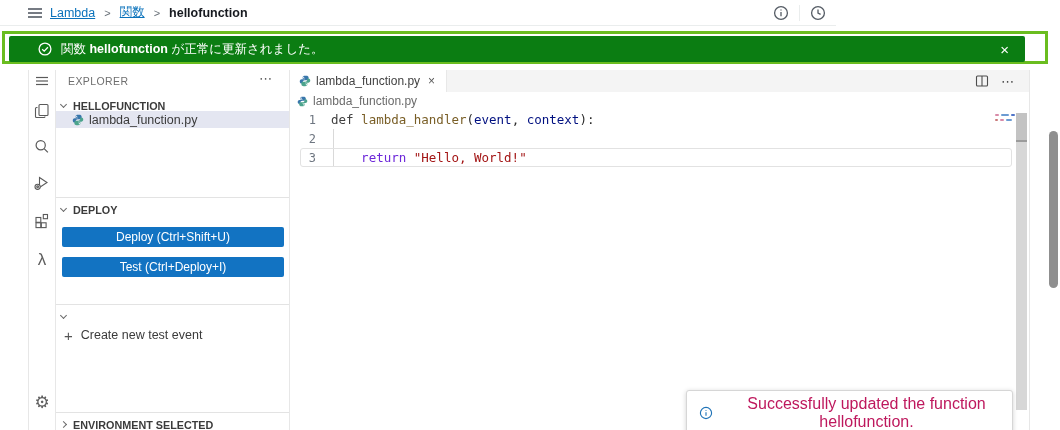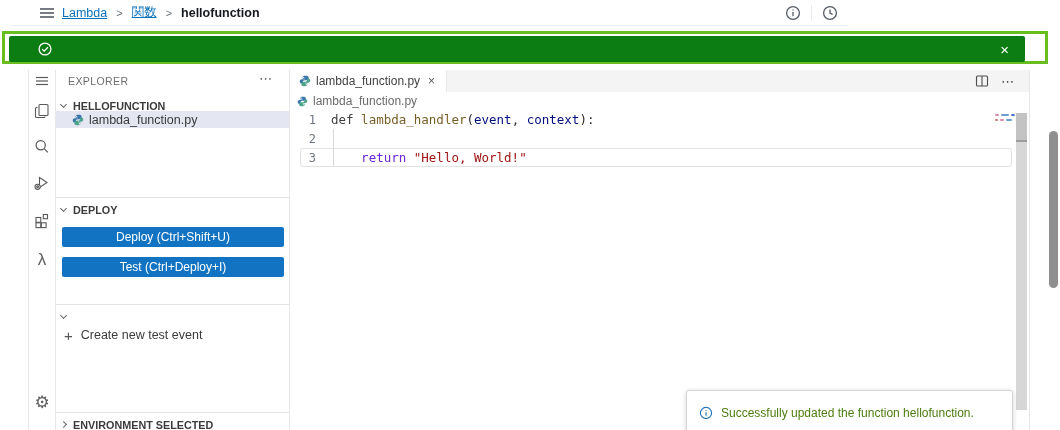--- a/index.html
+++ b/index.html
@@ -2,21 +2,21 @@
 <html style="--success: #0b7d12; --highlight: #6abd1f; --accent: #1273c2; --link: #0a72bb;"><head>
 <meta charset="utf-8">
 <style>
   * { margin:0; padding:0; box-sizing:border-box; }
   html,body { background:#fff; }
   .screen {
     position:relative; width:1060px; height:430px; overflow:hidden;
     font-family:"Liberation Sans","DejaVu Sans",sans-serif; background:#fff;
   }
   
-  .topnav { position:absolute; left:12px; top:0; width:836px; height:26px; background:#fff; border-bottom:1px solid #eaeded; }
+  .topnav { position:absolute; left:0; top:0; width:836px; height:26px; background:#fff; border-bottom:1px solid #eaeded; }
   .topnav .hamburger { position:absolute; left:27px; top:5px; width:16px; height:16px; cursor:pointer; }
   .crumbs { position:absolute; left:50px; top:0; height:25px; display:flex; align-items:center; font-size:12.5px; }
   .crumb-link { color:var(--link); text-decoration:underline; cursor:pointer; }
   .crumb-sep { color:#687078; margin:0 9px; font-size:11px; }
   .crumb-current { color:#16191f; font-weight:bold; }
   .nav-right { position:absolute; right:0; top:0; height:25px; display:flex; align-items:center; }
   .nav-icon { width:16px; height:16px; margin:0 10px; cursor:pointer; }
   .nav-sep { width:1px; height:16px; background:#eaeded; }
   
   .flash-highlight { position:absolute; left:2px; top:31px; width:1046px; height:33px; border:3px solid var(--highlight); }
@@ -66,21 +66,21 @@
   
   .minimap { position:absolute; left:705px; top:44px; width:20px; height:14px; cursor:pointer; }
   .mm-row { display:flex; gap:2px; margin-bottom:3px; }
   .mm-seg { height:2px; border-radius:1px; }
   .ed-scrollbar { position:absolute; left:726px; top:43px; width:11px; height:297px; background:#d7d7d7; cursor:pointer; }
   .ed-sb-view { position:absolute; left:0; top:0; width:11px; height:27px; background:#c3c3c3; }
   .ed-sb-line { position:absolute; left:0; top:27px; width:11px; height:2px; background:#9b9b9b; }
   .page-scroll-thumb { position:absolute; left:1049px; top:131px; width:9px; height:157px; background:#8f8f8f; border-radius:5px; cursor:pointer; }
   
   .toast { position:absolute; left:686px; top:390px; width:327px; height:46px; background:#fff; border:1px solid #d6d6d6; border-radius:3px; box-shadow:0 1px 5px rgba(0,0,0,.18); display:flex; align-items:center; padding-left:12px; }
-  .toast-msg { font-size:12px; color:#4d7c0f; margin-left:8px;text-align:center; }
+  .toast-msg { font-size:16px; color:#be185d; margin-left:8px;text-align:center; }
   svg { display:block; }
 </style>
 </head>
 <body>
 
 <div class="screen">
 
   <header class="topnav">
     <span class="hamburger">
       <svg width="16" height="16" viewBox="0 0 16 16">
@@ -118,20 +118,21 @@
 
   <div class="flash-highlight"></div>
 
   <div class="flashbar">
     <span class="check">
       <svg width="14" height="14" viewBox="0 0 14 14" fill="none" stroke="#fff" stroke-width="1.3">
           <circle cx="7" cy="7" r="5.9"></circle>
           <polyline points="4.2,7.3 6.2,9.2 9.9,5.2"></polyline>
         </svg>
     </span>
+    <span><span>関数 </span><span class="bold">hellofunction</span><span> が正常に更新されました。</span></span>
     <span class="flash-close">×</span>
   </div>
 
   <div class="wb-top"></div>
 
   <div class="activitybar">
     <span class="ab-icon" style="top:3px">
       <svg width="16" height="16" viewBox="0 0 16 16">
           <g stroke="#5a5a5a" stroke-width="1.2">
             <line x1="2" y1="4.5" x2="14" y2="4.5"></line>

